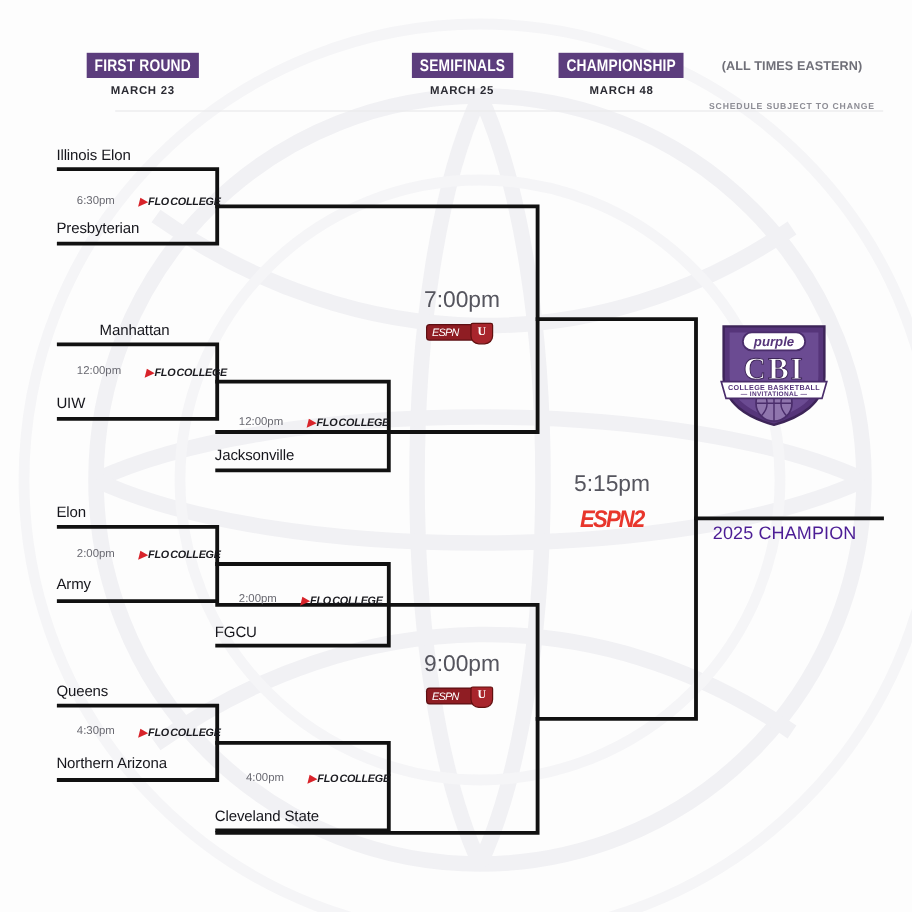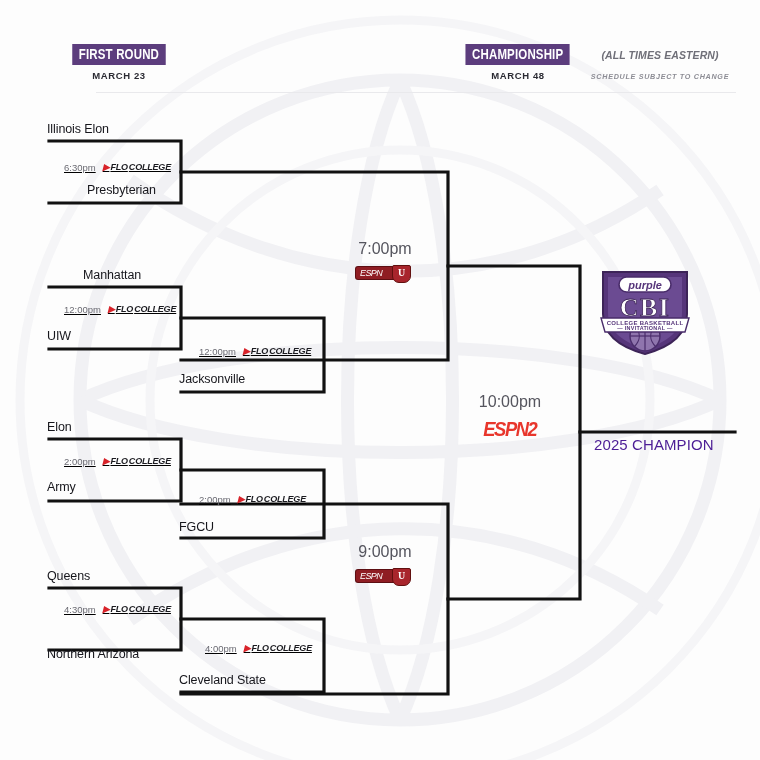--- a/index.html
+++ b/index.html
@@ -72,30 +72,29 @@
     font-size: 9.5px;
     font-weight: bold;
     color: #2b2b33;
     letter-spacing: 0.6px;
     white-space: nowrap;
   }
   .note-block {
     position: absolute;
     text-align: center;
     color: #6f6f78;
-    font-style: italic;
   }
   .note-main {
     font-size: 10.5px;
     font-weight: bold;
     letter-spacing: 0.1px;
     white-space: nowrap;
   }
   .note-sub {
-    margin-top: 11px;
+    margin-top: 23px;
     font-size: 7.2px;
     font-weight: bold;
     letter-spacing: 0.7px;
     color: #8d8d95;
     white-space: nowrap;
   }
 
   
   .lines {
     position: absolute;
@@ -112,25 +111,24 @@
     color: #16161c;
     white-space: nowrap;
     z-index: 4;
     letter-spacing: -0.1px;
   }
 
   
   .meta {
     position: absolute;
     display: flex;
-    align-items: flex-start;
-    gap: 7px;
+    align-items: flex-end;
+    gap: 20px;
     z-index: 4;
     white-space: nowrap;
-    text-decoration: underline;
   }
   .meta-time {
     font-size: 9.5px;
     color: #6a6a72;
     font-family: "Liberation Sans", sans-serif;
   }
 
   
   .flo {
     display: inline-flex;
@@ -145,21 +143,21 @@
   .flo-flo { color: #1b1b20; font-style: italic; font-weight: bold; }
   .flo-col { color: #1b1b20; font-style: italic; font-weight: bold; }
 
   
   .bigmeta {
     position: absolute;
     text-align: center;
     z-index: 4;
   }
   .bigmeta .t {
-    font-size: 16px;
+    font-size: 19px;
     color: #55555e;
     margin-bottom: 7px;
     font-family: "Liberation Sans", sans-serif;
   }
 
   
   .espnu {
     display: inline-block;
     position: relative;
     height: 16px;
@@ -255,20 +253,24 @@
   <div class="top-divider"></div>
 
   <div class="header">
 
     <div class="round-head" style="left:49px; top:0px; width:140px;">
       <div class="round-badge">FIRST ROUND</div>
       <div class="round-date">MARCH 23</div>
     </div>
 
 
+    <div class="round-head" style="left:315px; top:0px; width:140px;">
+      <div class="round-badge">SEMIFINALS</div>
+      <div class="round-date">MARCH 25</div>
+    </div>
 
     <div class="round-head" style="left:448px; top:0px; width:140px;">
       <div class="round-badge">CHAMPIONSHIP</div>
       <div class="round-date">MARCH 48</div>
     </div>
 
     <div class="note-block" style="left:585px; top:5px; width:150px;">
       <div class="note-main">(ALL TIMES EASTERN)</div>
       <div class="note-sub">SCHEDULE SUBJECT TO CHANGE</div>
     </div>
@@ -295,30 +297,30 @@
 
       <path d="M181 504 L448 504 L448 694 L181 694"></path>
 
       <path d="M448 266 L580 266 L580 599 L448 599"></path>
 
       <path d="M580 432 L735 432"></path>
     </g>
   </svg>
 
   <div class="team" style="left:47px; top:122px;">Illinois Elon</div>
-  <div class="team" style="left:47px; top:183px;margin-left:40px;">Presbyterian</div>
+  <div class="team" style="left:47px; top:183px;">Presbyterian</div>
 
   <div class="team" style="left:47px; top:268px;margin-left:36px;">Manhattan</div>
   <div class="team" style="left:47px; top:329px;">UIW</div>
 
   <div class="team" style="left:47px; top:420px;">Elon</div>
   <div class="team" style="left:47px; top:480px;">Army</div>
 
   <div class="team" style="left:47px; top:569px;">Queens</div>
-  <div class="team" style="left:47px; top:629px;margin-top:18px;">Northern Arizona</div>
+  <div class="team" style="left:47px; top:629px;">Northern Arizona</div>
 
   <div class="team" style="left:179px; top:372px;">Jacksonville</div>
   <div class="team" style="left:179px; top:520px;">FGCU</div>
   <div class="team" style="left:179px; top:673px;">Cleveland State</div>
 
   <div class="meta" style="left:64px; top:162px;">
     <span class="meta-time">6:30pm</span>
     <span class="flo">
       <span class="flo-arrow">▶</span>
         <span class="flo-flo">FLO</span>
@@ -392,21 +394,21 @@
   <div class="bigmeta" style="left:330px; top:543px; width:110px;">
     <div class="t">9:00pm</div>
     <span class="espnu">
       <span class="bar"></span>
       <span class="word">ESPN</span>
       <span class="ushield">U</span>
     </span>
   </div>
 
   <div class="bigmeta" style="left:455px; top:393px; width:110px;">
-    <div class="t">10:00pm</div>
+    <div class="t">5:15pm</div>
     <span class="espn2">ESPN2</span>
   </div>
 
   <div class="champion" style="left:594px; top:436px;">2025 CHAMPION</div>
 
   <svg class="cbi-logo" style="left:595px; top:266px;" width="100" height="90" viewBox="0 0 100 90" xmlns="http://www.w3.org/2000/svg">
 
     <path d="M8 6 L92 6 L92 48 C92 70 72 82 50 88 C28 82 8 70 8 48 Z" fill="#56357a" stroke="#3d2458" stroke-width="2"></path>
 
     <path d="M13 11 L87 11 L87 47 C87 67 69 77 50 83 C31 77 13 67 13 47 Z" fill="#6b4b92"></path>

